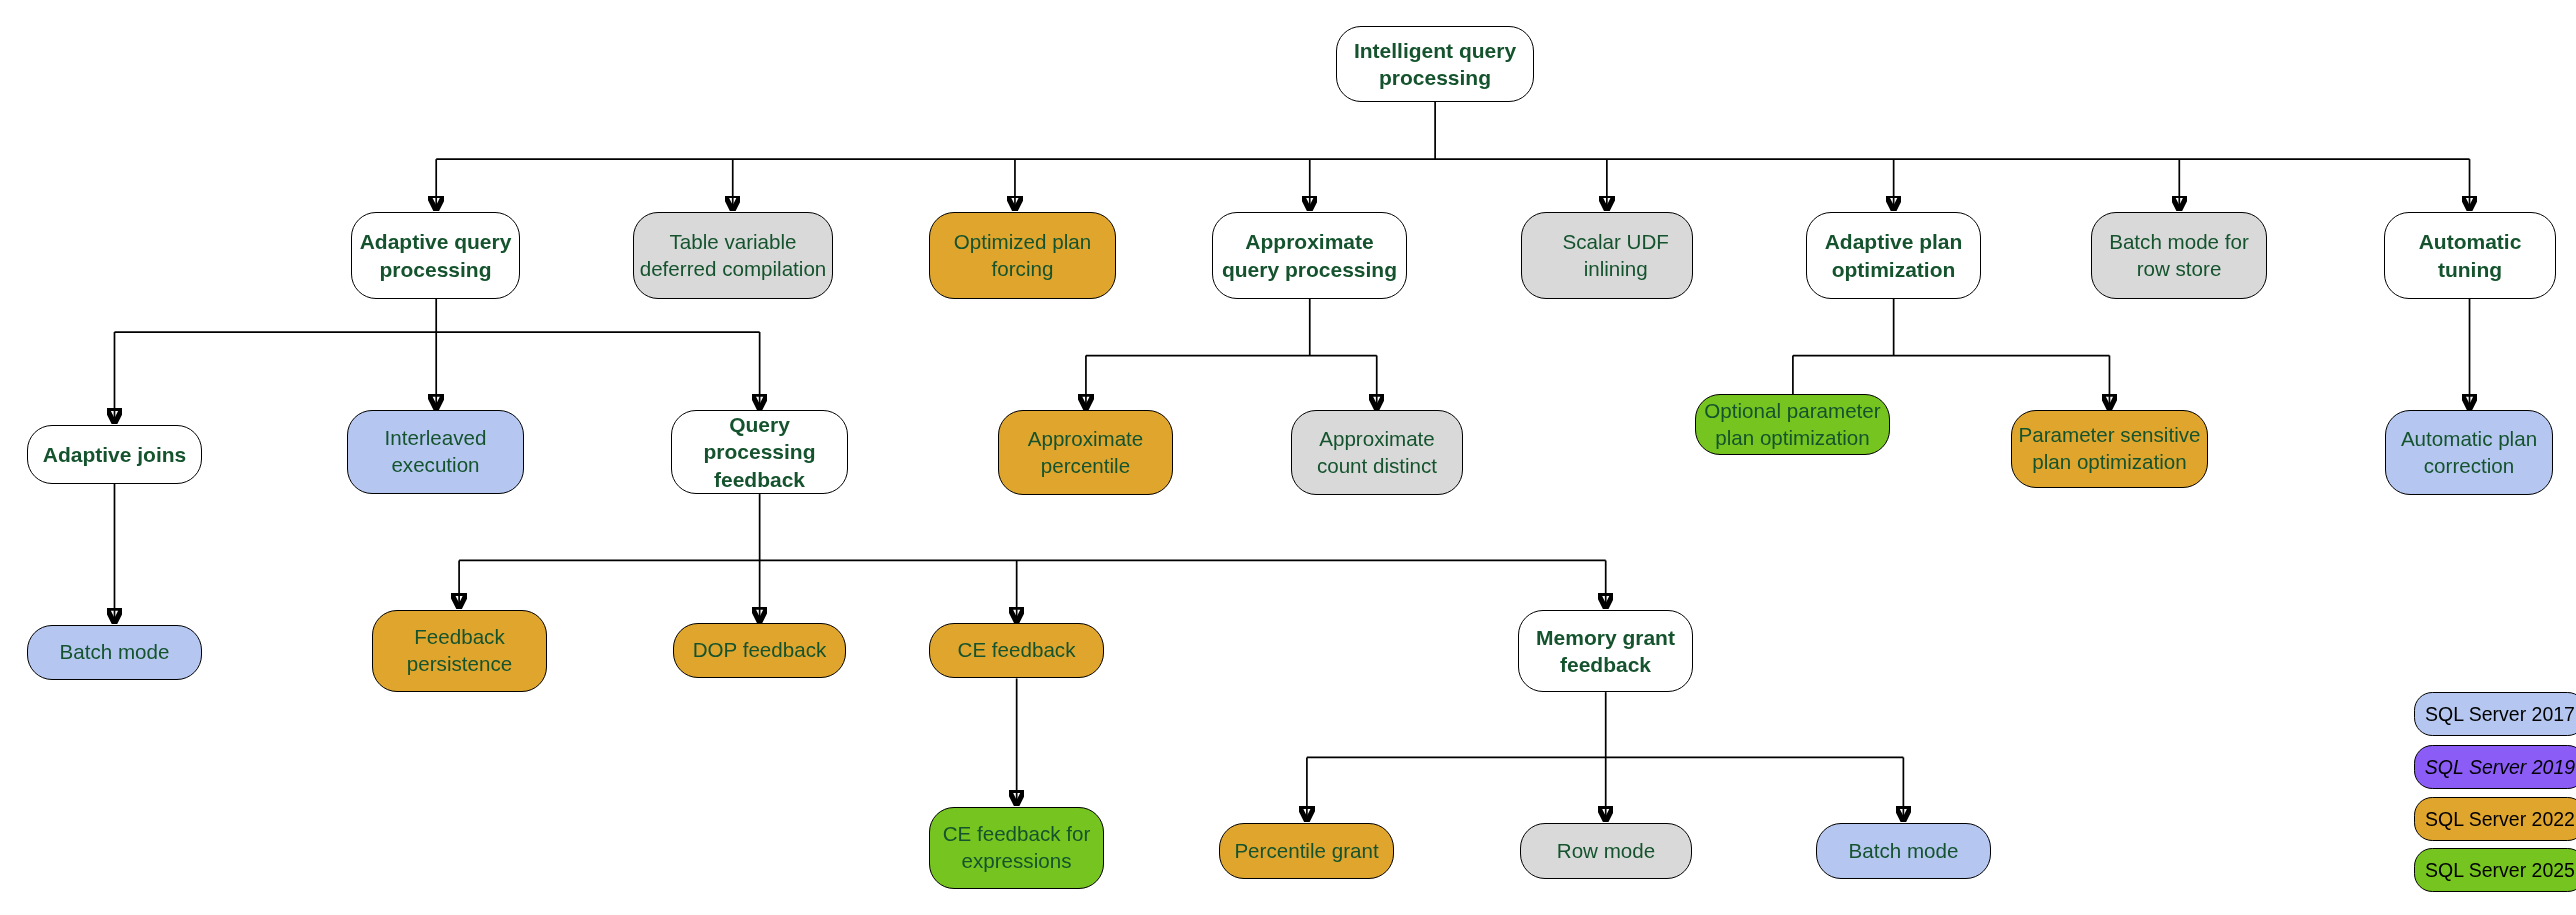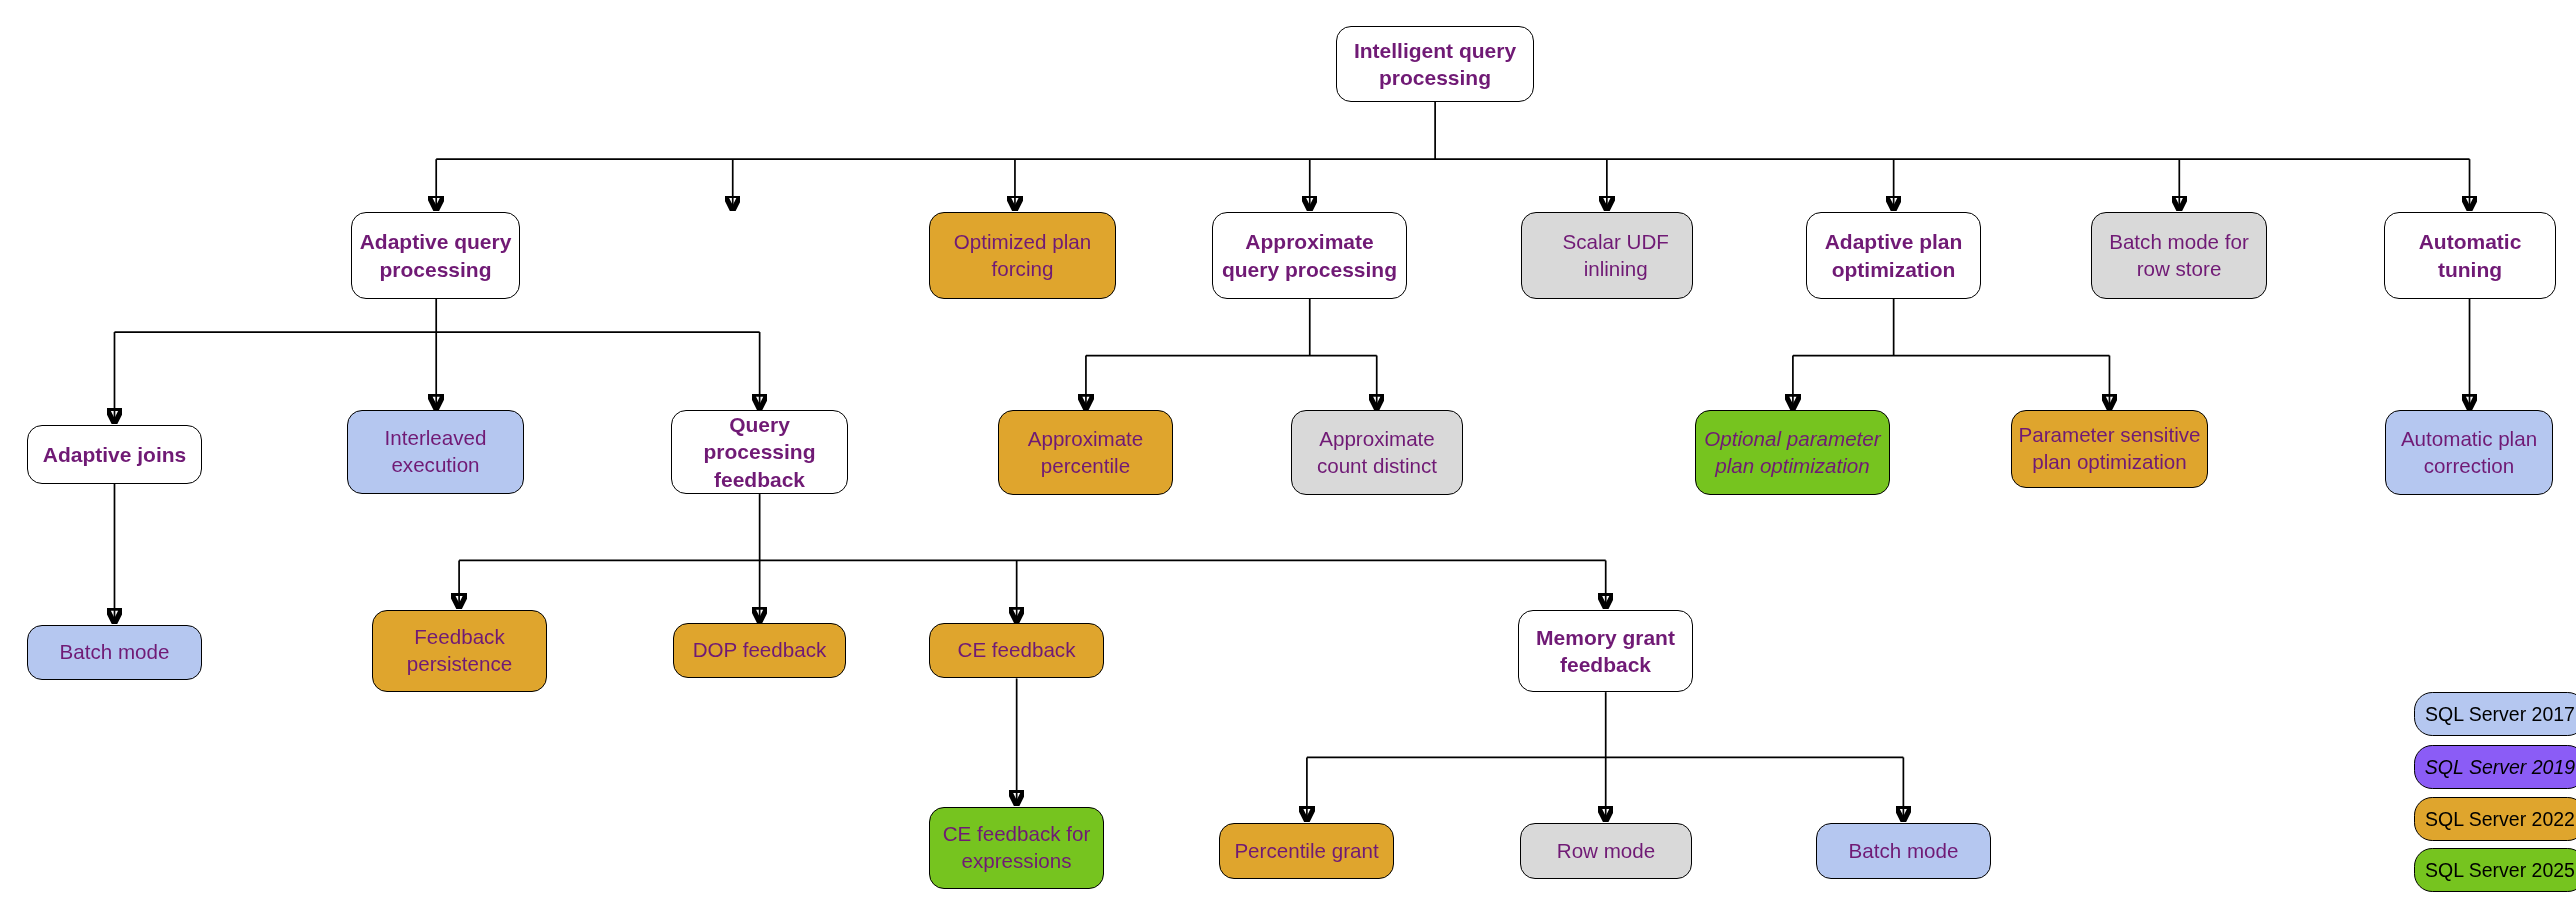--- a/index.html
+++ b/index.html
@@ -13,24 +13,24 @@
   #diagram { position:absolute; left:0; top:0; width:2576px; height:916px; }
   svg.edges { position:absolute; left:0; top:0; width:2576px; height:916px; }
   svg.edges path, svg.edges line { stroke:#000; stroke-width:3; fill:none; }
   .node {
     position:absolute;
     display:flex; align-items:center; justify-content:center;
     text-align:center;
     white-space:pre-line;
     background:#ffffff;
     border:1.7px solid #000;
-    border-radius:15px;
+    border-radius:25px;
     font-size:20.6px;
     line-height:1.3;
-    color:#701a75;
+    color:#14532d;
     box-sizing:border-box;
     padding:0 4.6px;
   }
   .node.bold { font-weight:bold; font-size:21px; }
   .legend-pill {
     position:absolute;
     width:172px; height:44px;
     display:flex; align-items:center; justify-content:center;
     border:1.7px solid #000;
     border-radius:18.3px;
@@ -97,20 +97,22 @@
     <line x1="2283" y1="1323" x2="2283" y2="1431" marker-end="url(#arrow)"></line>
     <line x1="2805" y1="1323" x2="2805" y2="1431" marker-end="url(#arrow)"></line>
     <line x1="3325" y1="1323" x2="3325" y2="1431" marker-end="url(#arrow)"></line>
   </svg>
 
   <div class="node bold" style="left:1336px;top:26px;width:198px;height:76px">Intelligent query
 processing</div>
 
   <div class="node bold" style="left:351px;top:212px;width:169px;height:87px">Adaptive query
 processing</div>
+  <div class="node" style="left: 633px; top: 212px; width: 200px; height: 87px; background: rgb(217, 217, 217);">Table variable
+deferred compilation</div>
   <div class="node" style="left: 929px; top: 212px; width: 187px; height: 87px; background: rgb(223, 165, 45);">Optimized plan
 forcing</div>
   <div class="node bold" style="left:1212px;top:212px;width:195px;height:87px">Approximate
 query processing</div>
   <div class="node" style="left: 1521px; top: 212px; width: 172px; height: 87px; background: rgb(217, 217, 217); padding-left: 22px;">Scalar UDF
 inlining</div>
   <div class="node bold" style="left:1806px;top:212px;width:175px;height:87px">Adaptive plan
 optimization</div>
   <div class="node" style="left: 2091px; top: 212px; width: 176px; height: 87px; background: rgb(217, 217, 217);">Batch mode for
 row store</div>
@@ -119,21 +121,21 @@
 
   <div class="node bold" style="left:27px;top:425px;width:175px;height:59px">Adaptive joins</div>
   <div class="node" style="left: 347px; top: 410px; width: 177px; height: 84px; background: rgb(181, 199, 240);">Interleaved
 execution</div>
   <div class="node bold" style="left:671px;top:410px;width:177px;height:84px">Query processing
 feedback</div>
   <div class="node" style="left: 998px; top: 410px; width: 175px; height: 85px; background: rgb(223, 165, 45);">Approximate
 percentile</div>
   <div class="node" style="left: 1291px; top: 410px; width: 172px; height: 85px; background: rgb(217, 217, 217);">Approximate
 count distinct</div>
-  <div class="node" style="left: 1695px; top: 410px; width: 195px; height: 85px; background: rgb(118, 196, 31); font-style: italic;">Optional parameter
+  <div class="node" style="left: 1695px; top: 394px; width: 195px; height: 61px; background: rgb(118, 196, 31);">Optional parameter
 plan optimization</div>
   <div class="node" style="left: 2011px; top: 410px; width: 197px; height: 78px; background: rgb(223, 165, 45);">Parameter sensitive
 plan optimization</div>
   <div class="node" style="left: 2385px; top: 410px; width: 168px; height: 85px; background: rgb(181, 199, 240);">Automatic plan
 correction</div>
 
   <div class="node" style="left: 27px; top: 625px; width: 175px; height: 55px; background: rgb(181, 199, 240);">Batch mode</div>
   <div class="node" style="left: 372px; top: 610px; width: 175px; height: 82px; background: rgb(223, 165, 45);">Feedback
 persistence</div>
   <div class="node" style="left: 673px; top: 623px; width: 173px; height: 55px; background: rgb(223, 165, 45);">DOP feedback</div>

